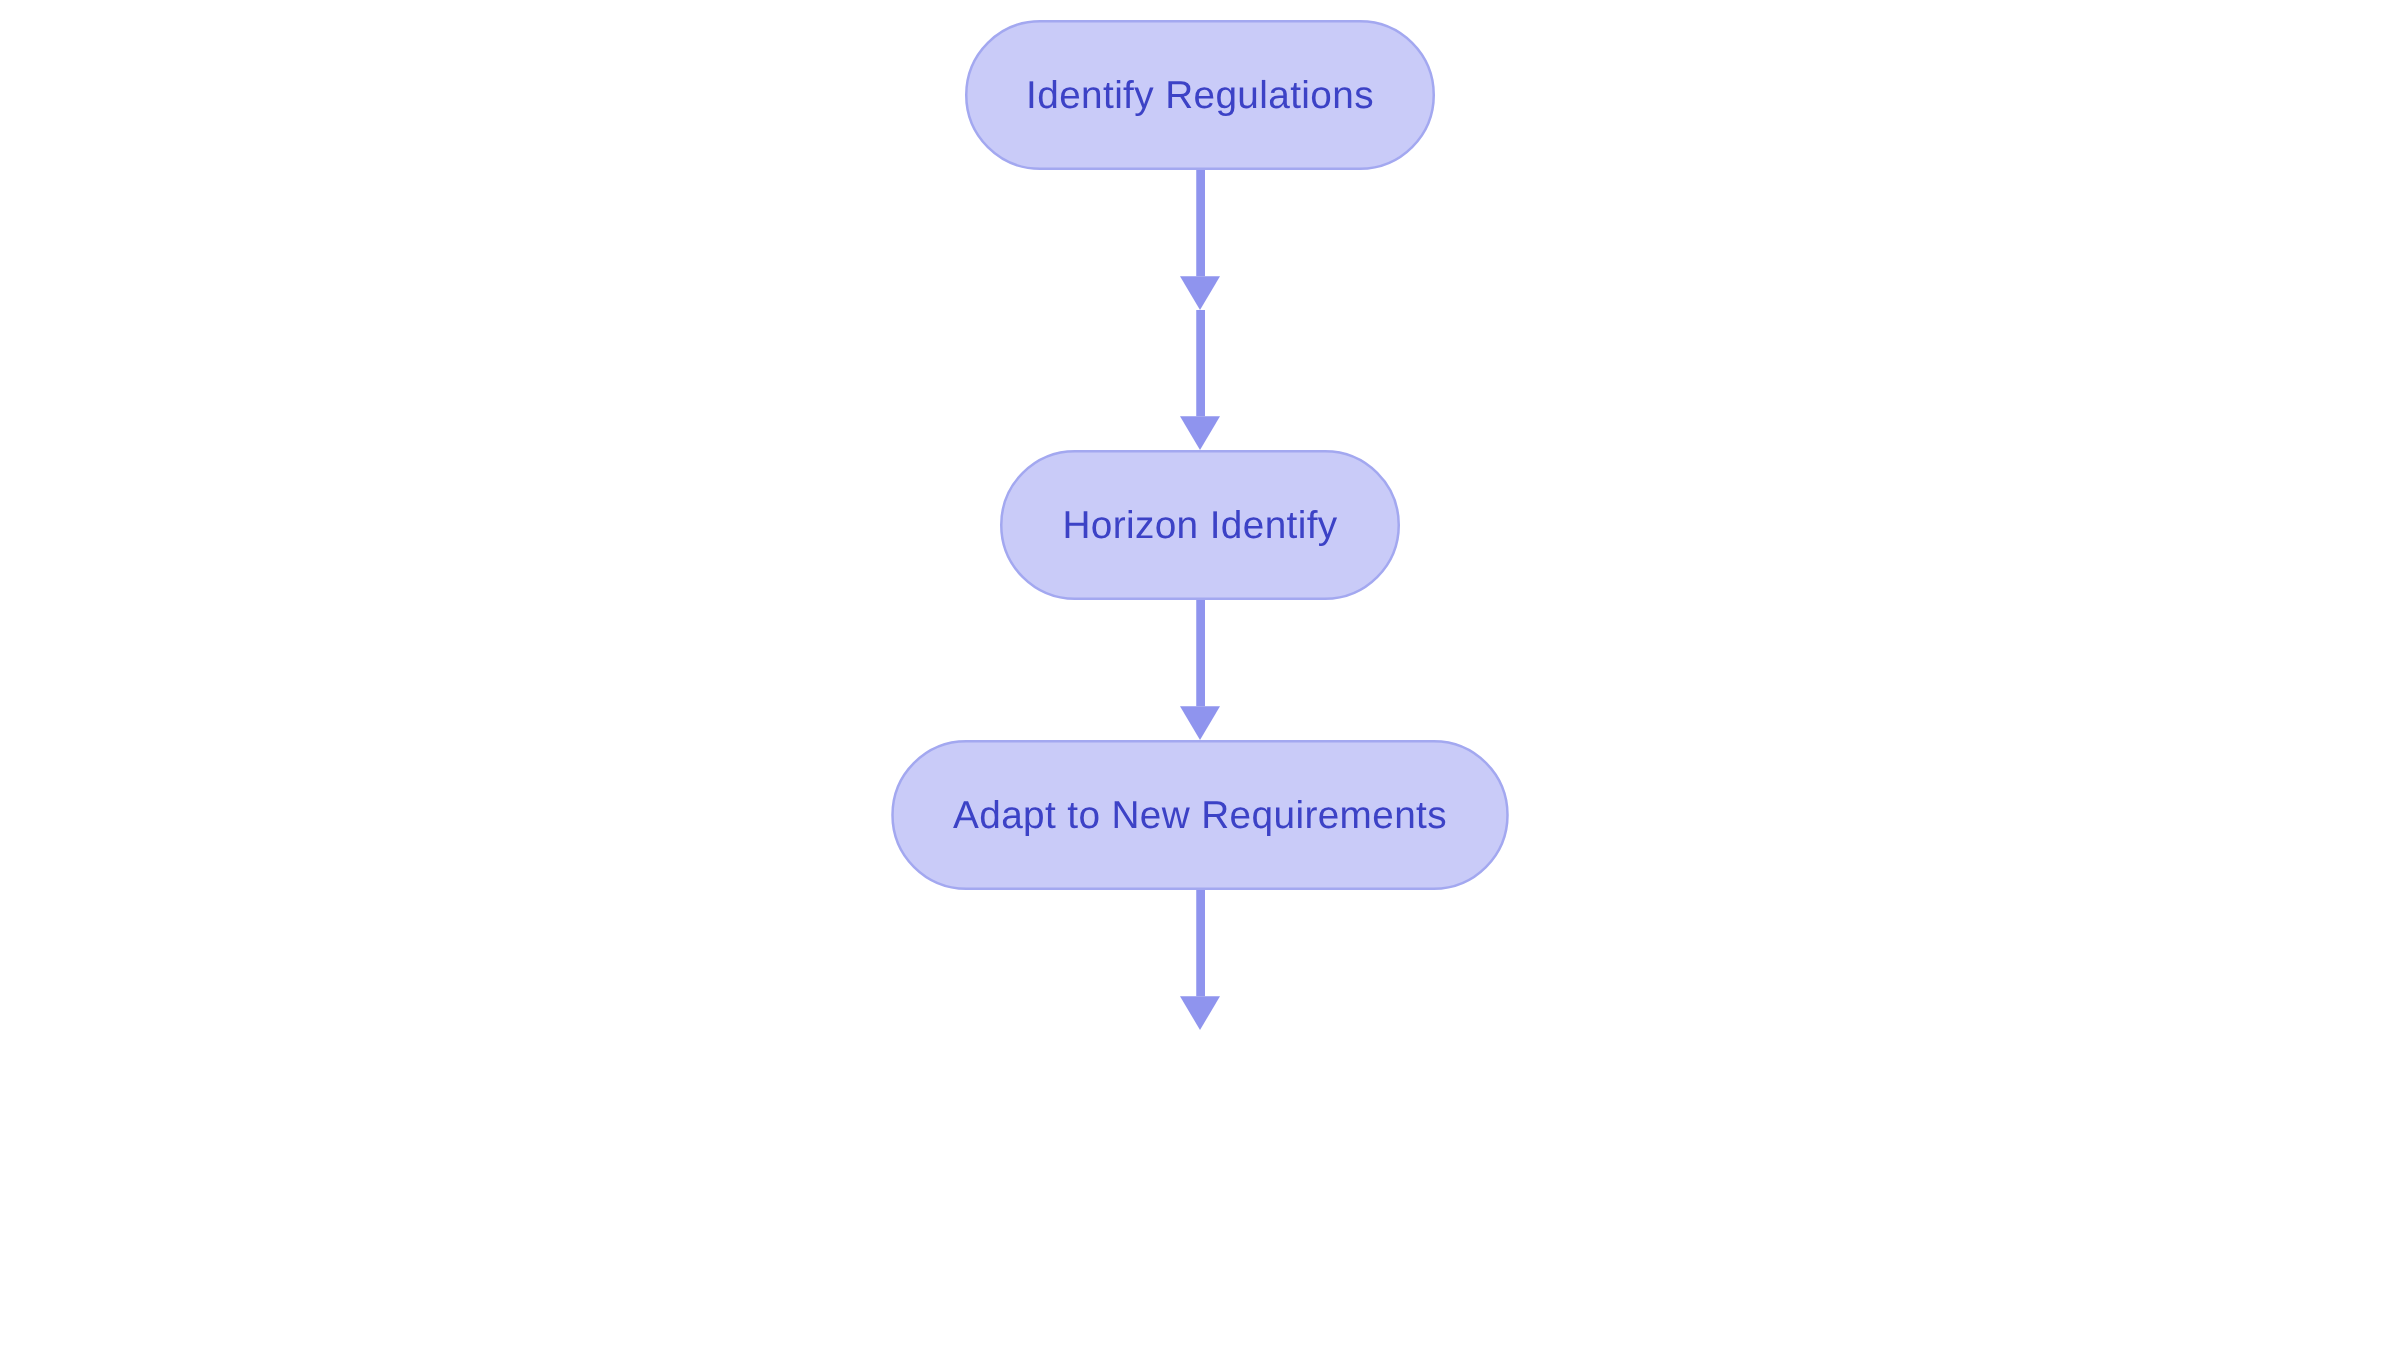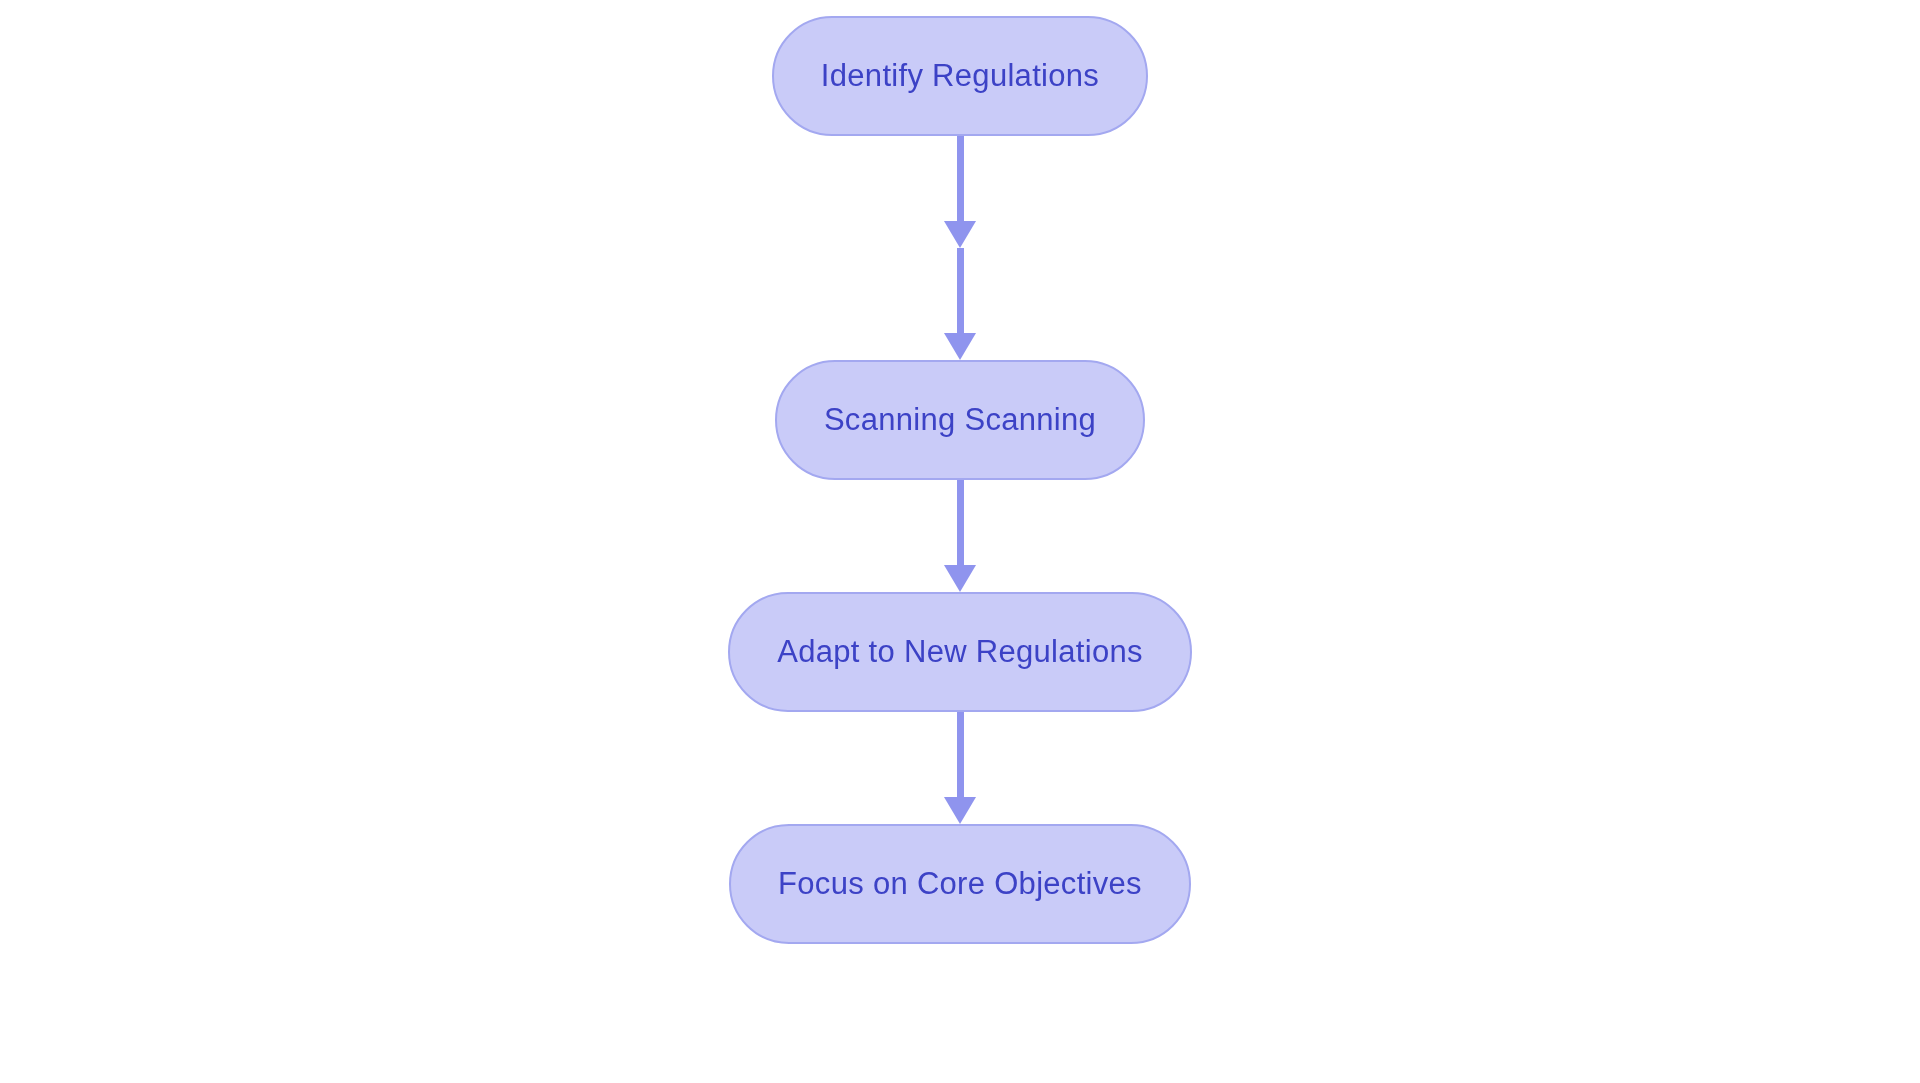--- a/index.html
+++ b/index.html
@@ -71,34 +71,31 @@
     <div class="arrow-head"></div>
   </div>
 
 
   <div class="flow-arrow">
     <div class="arrow-line"></div>
     <div class="arrow-head"></div>
   </div>
 
   <div class="flow-node">
-    <span class="node-label">Scanning Scanning</span>
+    <span class="node-label">Horizon Identify</span>
   </div>
 
   <div class="flow-arrow">
     <div class="arrow-line"></div>
     <div class="arrow-head"></div>
   </div>
 
   <div class="flow-node">
-    <span class="node-label">Adapt to New Regulations</span>
+    <span class="node-label">Adapt to New Requirements</span>
   </div>
 
   <div class="flow-arrow">
     <div class="arrow-line"></div>
     <div class="arrow-head"></div>
   </div>
 
-  <div class="flow-node">
-    <span class="node-label">Focus on Core Objectives</span>
-  </div>
 
 </div>
 
 </body></html>

